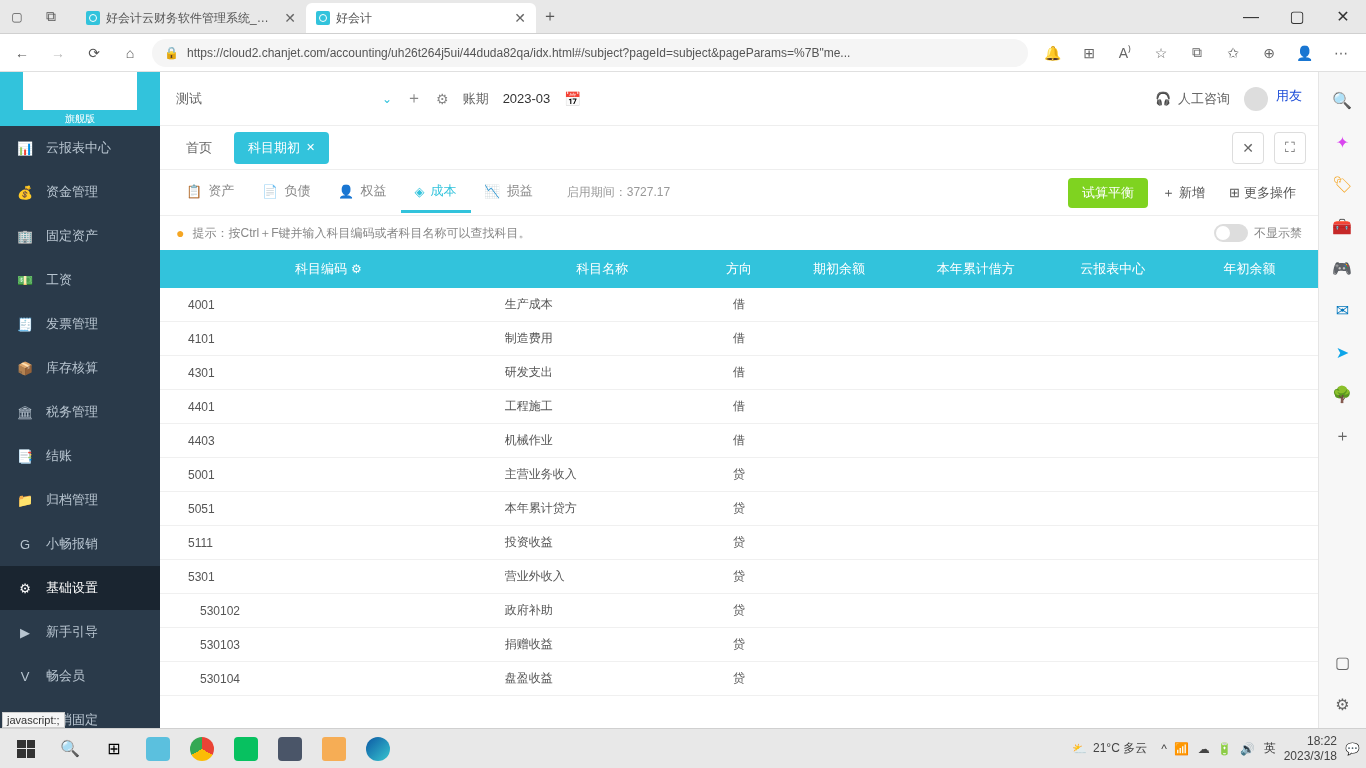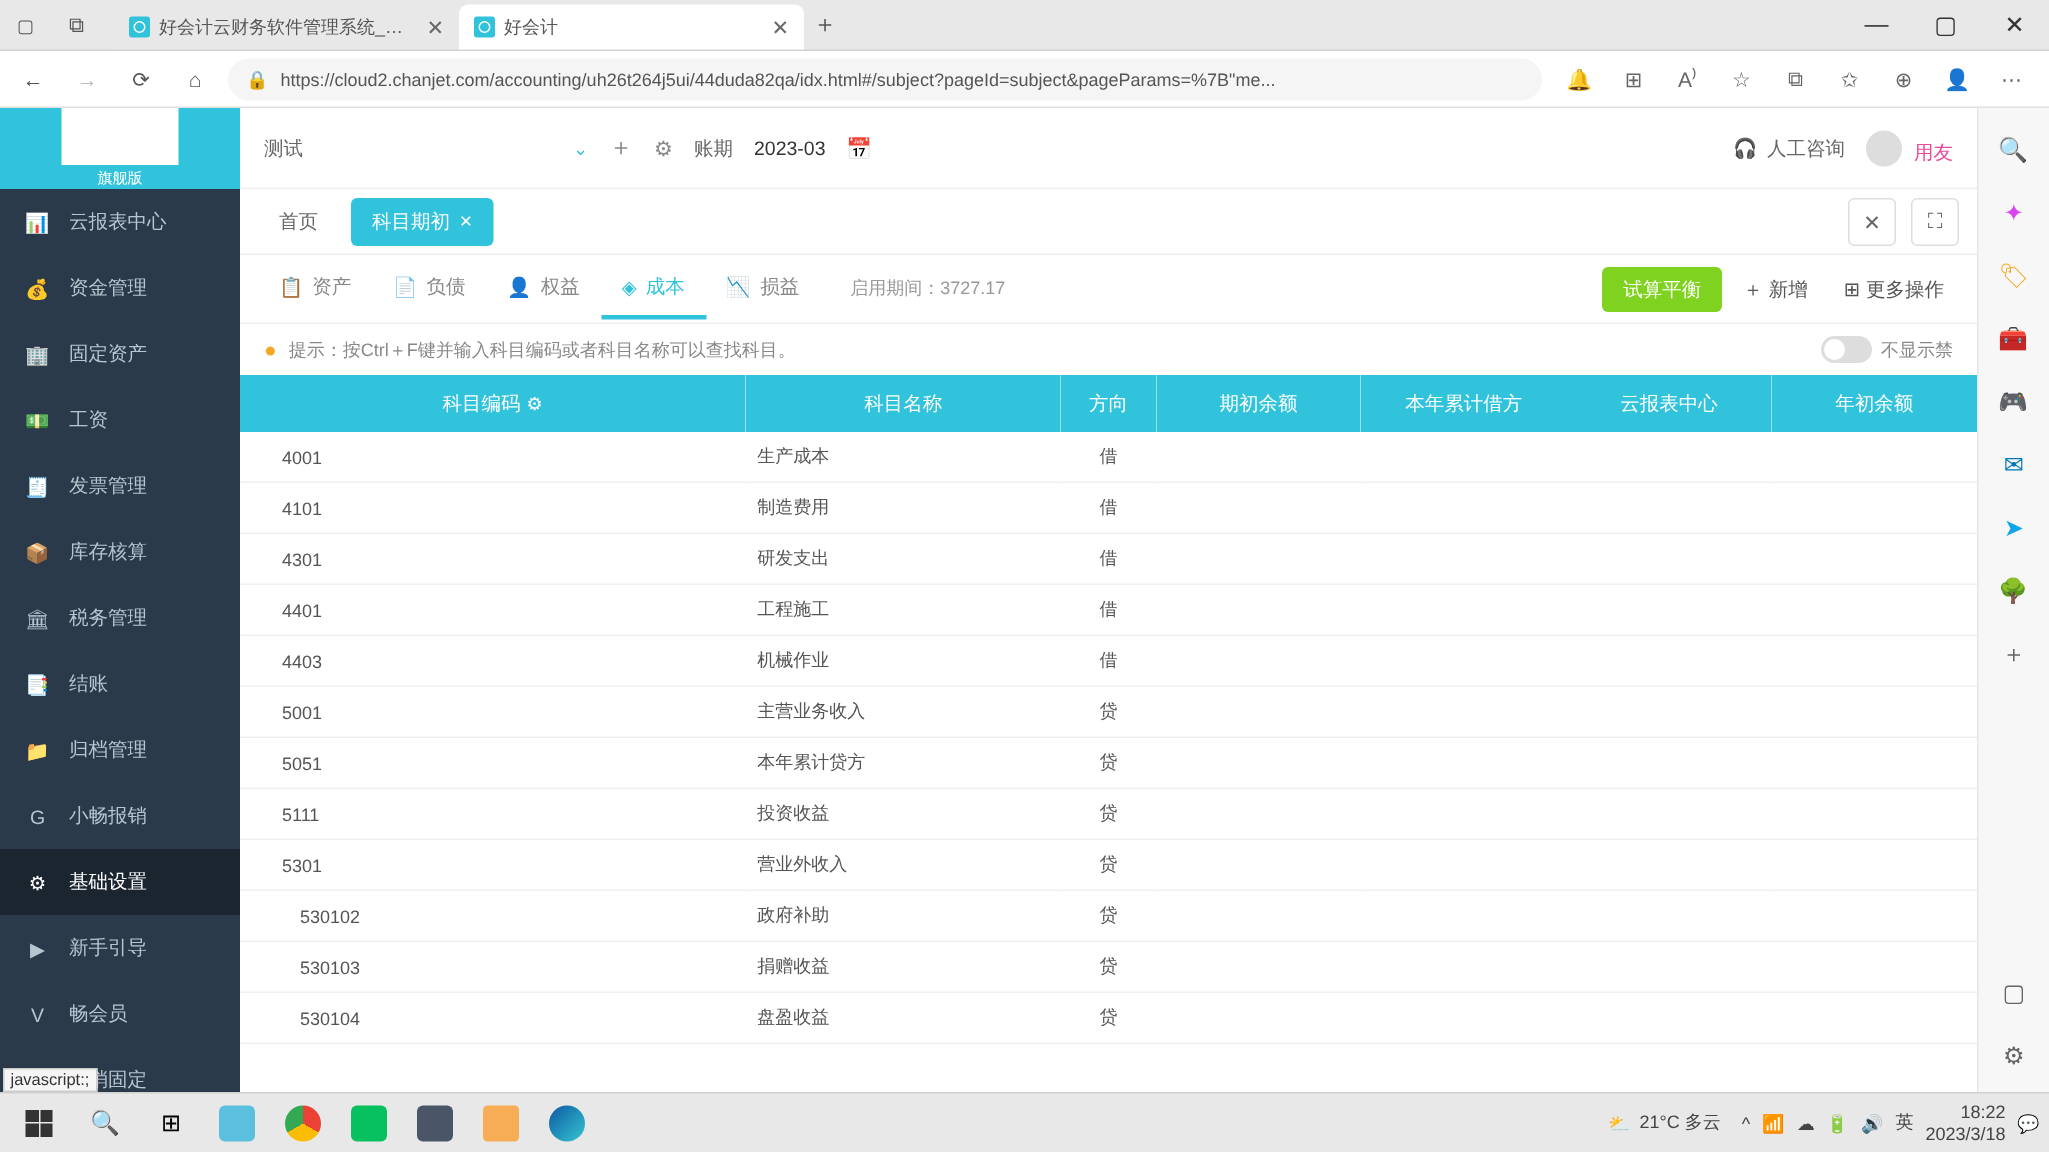--- a/index.html
+++ b/index.html
@@ -24,37 +24,37 @@
 .addr-input { flex: 1; height: 28px; background: #f5f5f5; border-radius: 14px; display: flex; align-items: center; padding: 0 12px; font-size: 12px; color: #555; gap: 8px; overflow: hidden; }
 .addr-input .lock { color: #777; }
 .addr-input .url { white-space: nowrap; overflow: hidden; text-overflow: ellipsis; }
 .addr-icons { display: flex; gap: 14px; padding: 0 6px; }
 .addr-icons div { width: 22px; height: 22px; display: flex; align-items: center; justify-content: center; color: #666; font-size: 14px; }
 
 
 .app { display: flex; height: calc(768px - 34px - 38px - 40px); position: relative; }
 .sidebar { width: 160px; background: #2a3a4a; color: #b8c5d0; overflow: hidden; }
 .sidebar-logo { height: 54px; background: #32c3dc; display: flex; align-items: center; justify-content: center; color: #fff; font-size: 13px; flex-direction: column; }
-.sidebar-logo .main { font-size: 13px; font-weight: bold; }
+.sidebar-logo .main { font-size: 19px; font-weight: bold; }
 .sidebar-logo .sub { font-size: 10px; margin-top: 2px; }
 .sidebar-item { height: 44px; display: flex; align-items: center; padding: 0 16px; gap: 12px; font-size: 13px; cursor: pointer; }
 .sidebar-item.active { background: #1a2530; color: #fff; }
 .sidebar-item .icon { width: 18px; height: 18px; display: flex; align-items: center; justify-content: center; }
 
 .main { flex: 1; display: flex; flex-direction: column; background: #fff; overflow: hidden; }
 
 .top-bar { height: 54px; display: flex; align-items: center; padding: 0 16px; gap: 14px; border-bottom: 1px solid #eee; }
 .company-select { display: flex; align-items: center; gap: 180px; font-size: 13px; color: #666; }
 .chevron { color: #32c3dc; font-size: 12px; }
 .period-label { font-size: 13px; color: #666; }
 .period-value { font-size: 13px; color: #333; }
 .cal-icon { color: #32c3dc; font-size: 14px; }
 .spacer { flex: 1; }
 .consult { display: flex; align-items: center; gap: 6px; font-size: 13px; color: #666; }
-.user { display: flex; align-items: flex-end; gap: 8px; font-size: 13px; color: #ec4899; }
+.user { display: flex; align-items: flex-start; gap: 8px; font-size: 13px; color: #1d4ed8; }
 .avatar { width: 24px; height: 24px; border-radius: 50%; background: #ddd; }
 
 .tabs-bar { height: 44px; display: flex; align-items: center; padding: 0 12px; border-bottom: 1px solid #eee; gap: 8px; }
 .page-tab { padding: 0 14px; height: 32px; display: flex; align-items: center; font-size: 13px; color: #666; border-radius: 4px; gap: 6px; }
 .page-tab.active { background: #32c3dc; color: #fff; }
 .tabs-right { margin-left: auto; display: flex; gap: 10px; }
 .sq-btn { width: 32px; height: 32px; border: 1px solid #ddd; border-radius: 4px; display: flex; align-items: center; justify-content: center; color: #666; font-size: 14px; }
 
 .sub-toolbar { height: 46px; display: flex; align-items: center; padding: 0 12px; gap: 4px; border-bottom: 1px solid #eee; }
 .cat-tab { padding: 0 14px; height: 40px; display: flex; align-items: center; gap: 6px; font-size: 13px; color: #888; border-bottom: 3px solid transparent; cursor: pointer; }

